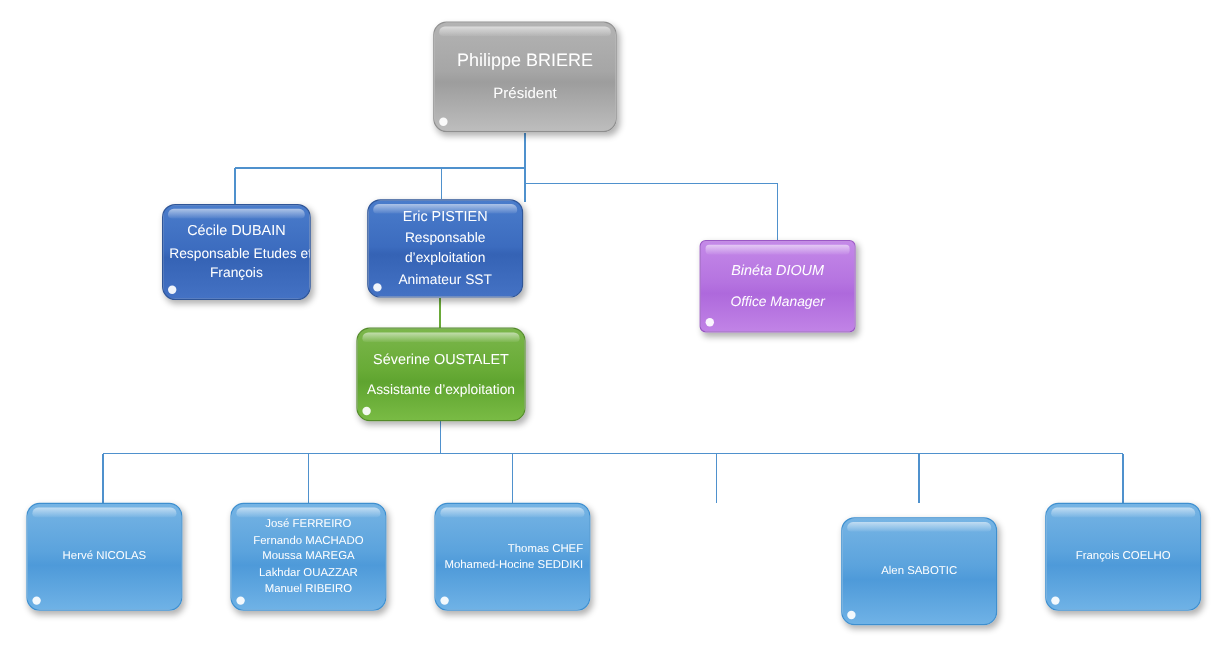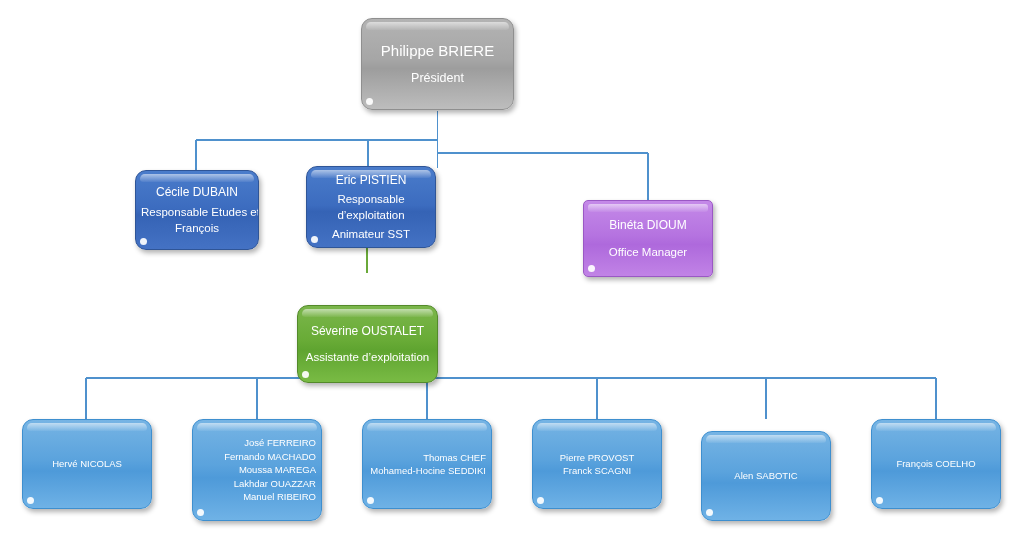--- a/index.html
+++ b/index.html
@@ -102,28 +102,28 @@
   
   .n-lblue {
     background: linear-gradient(to bottom, #76b4e4 0%, #5ba3dd 45%, #4e9ad9 58%, #6fb2e6 100%);
     border: 1px solid #3e8fcf;
   }
 
   
   .n-green {
     background: linear-gradient(to bottom, #7bb64b 0%, #68ab36 46%, #5fa430 58%, #79bb44 100%);
     border: 1px solid #538a2a;
-    margin-top: 32px;
   }
 
   
   .n-purple {
     background: linear-gradient(to bottom, #c489e8 0%, #b573e0 46%, #ae69dc 58%, #c183e6 100%);
     border: 1px solid #9a58c4;
     border-radius: 5px;
+    font-style: italic;
   }
   .n-purple .gloss { border-radius: 3px; }
 </style>
 </head>
 <body>
 
 <div id="chart">
 
   <svg id="connectors" viewBox="0 0 1024 539" width="1024" height="539">
     <g stroke="#4f91cd" stroke-width="1.4" fill="none" shape-rendering="crispEdges">
@@ -203,49 +203,41 @@
   </div>
 
   <div class="node n-lblue" style="left:22px; top:419px; width:130px; height:90px; font-size:9.5px;">
     <span class="gloss"></span>
     <span class="dot"></span>
     <span class="lines">
       <span class="ln">Hervé NICOLAS</span>
     </span>
   </div>
 
-  <div class="node n-lblue" style="left:192px; top:419px; width:130px; height:102px; font-size:9.5px;text-align:right;">
+  <div class="node n-lblue" style="left:192px; top:419px; width:130px; height:90px; font-size:9.5px;">
     <span class="gloss"></span>
     <span class="dot"></span>
     <span class="lines">
       <span class="ln">José FERREIRO</span>
       <span class="ln">Fernando MACHADO</span>
       <span class="ln">Moussa MAREGA</span>
       <span class="ln">Lakhdar OUAZZAR</span>
       <span class="ln">Manuel RIBEIRO</span>
     </span>
   </div>
 
   <div class="node n-lblue" style="left:362px; top:419px; width:130px; height:90px; font-size:9.5px;text-align:right;">
     <span class="gloss"></span>
     <span class="dot"></span>
     <span class="lines">
       <span class="ln">Thomas CHEF</span>
       <span class="ln">Mohamed-Hocine SEDDIKI</span>
     </span>
   </div>
 
-  <div class="node n-lblue" style="left:532px; top:419px; width:130px; height:90px; font-size:9.5px;">
-    <span class="gloss"></span>
-    <span class="dot"></span>
-    <span class="lines">
-      <span class="ln">Pierre PROVOST</span>
-      <span class="ln">Franck SCAGNI</span>
-    </span>
-  </div>
 
   <div class="node n-lblue" style="left:701px; top:431px; width:130px; height:90px; font-size:9.5px;">
     <span class="gloss"></span>
     <span class="dot"></span>
     <span class="lines">
       <span class="ln">Alen SABOTIC</span>
     </span>
   </div>
 
   <div class="node n-lblue" style="left:871px; top:419px; width:130px; height:90px; font-size:9.5px;">

